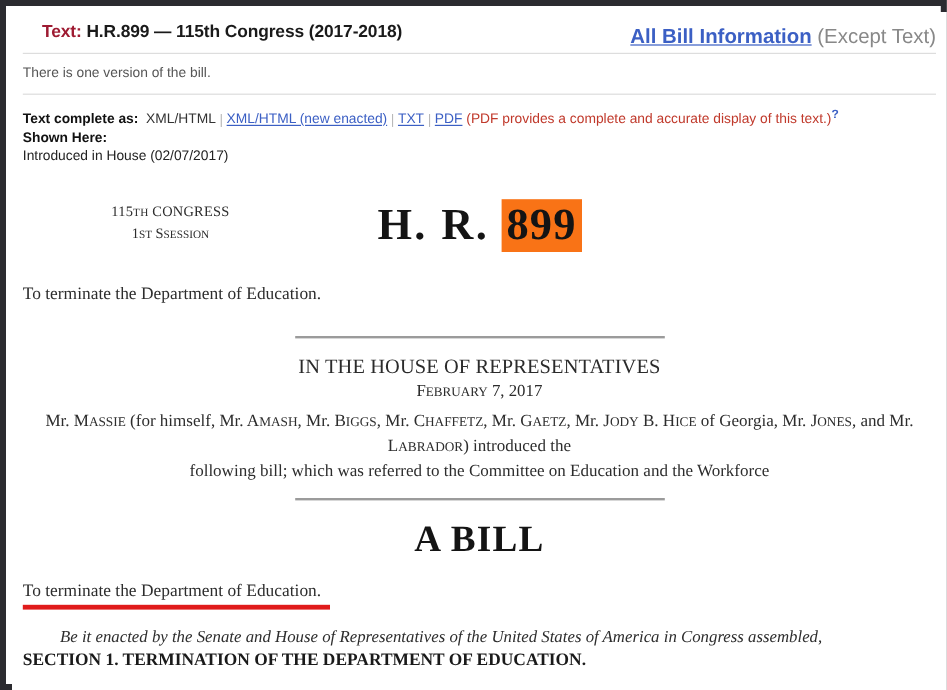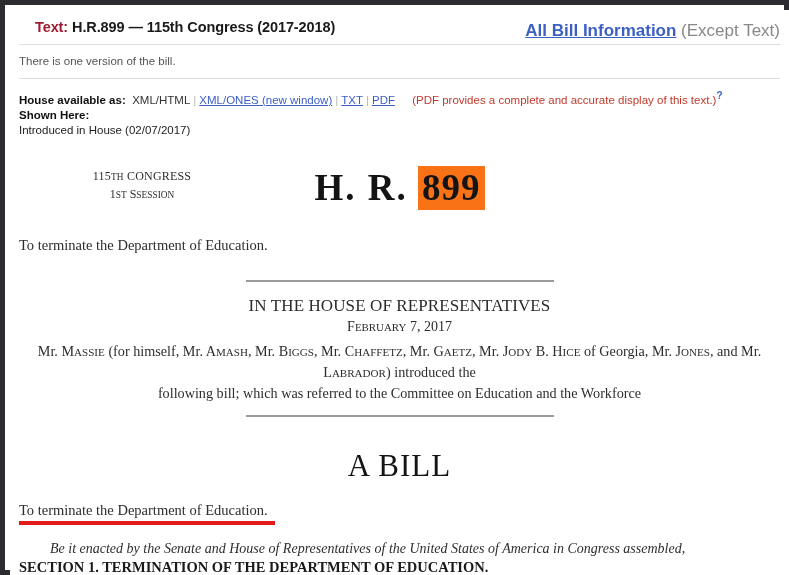--- a/index.html
+++ b/index.html
@@ -101,21 +101,20 @@
   }
   .fmt-plain {
     color: #333333;
   }
   .sep {
     color: #b9b9b9;
     padding: 0 3px;
   }
   .pdf-note {
     color: #c0392b;
-    margin-left: 14px;
   }
   .help-q {
     color: #3b5fc4;
     font-weight: bold;
     font-size: 10px;
     vertical-align: super;
     cursor: pointer;
   }
   .shown-here-label {
     font-weight: bold;
@@ -211,23 +210,23 @@
   .sep-rule2 {
     height: 2px;
     background: #9b9b9b;
     width: 308px;
     margin: 12px auto 0 auto;
   }
 
   .a-bill {
     text-align: center;
     font-size: 31px;
-    font-weight: normal;
+    font-weight: bold;
     letter-spacing: 1px;
-    margin-top: 31px;
+    margin-top: 14px;
     color: #141414;
   }
 
   .underlined-line {
     position: relative;
     font-size: 14.5px;
     padding: 18px 0 0 9px;
     color: #2d2d2d;
     display: inline-block;
   }
@@ -276,22 +275,22 @@
     </div>
 
     <div class="hrule"></div>
 
     <div class="version-note">There is one version of the bill.</div>
 
     <div class="hrule"></div>
 
     <div class="avail-block">
       <div class="avail-line">
-        <span class="avail-label">House available as:</span>&nbsp;
-        <span class="fmt-plain">XML/HTML</span><span class="sep">|</span><a href="#">XML/ONES (new window)</a><span class="sep">|</span><a href="#">TXT</a><span class="sep">|</span><a href="#">PDF</a>
+        <span class="avail-label">Text complete as:</span>&nbsp;
+        <span class="fmt-plain">XML/HTML</span><span class="sep">|</span><a href="#">XML/HTML (new enacted)</a><span class="sep">|</span><a href="#">TXT</a><span class="sep">|</span><a href="#">PDF</a>
         <span class="pdf-note">(PDF provides a complete and accurate display of this text.)</span><span class="help-q">?</span>
       </div>
       <div class="avail-line">
         <span class="shown-here-label">Shown Here:</span>
       </div>
       <div class="avail-line">
         <span class="shown-here-value">Introduced in House (02/07/2017)</span>
       </div>
     </div>
 

